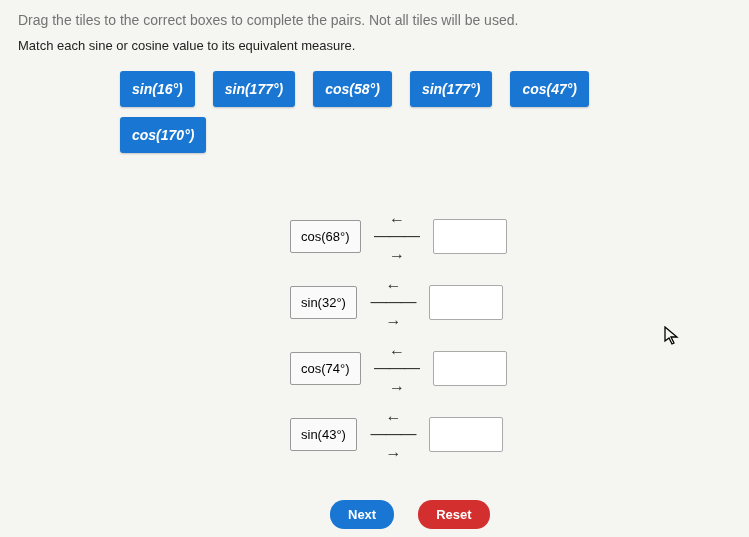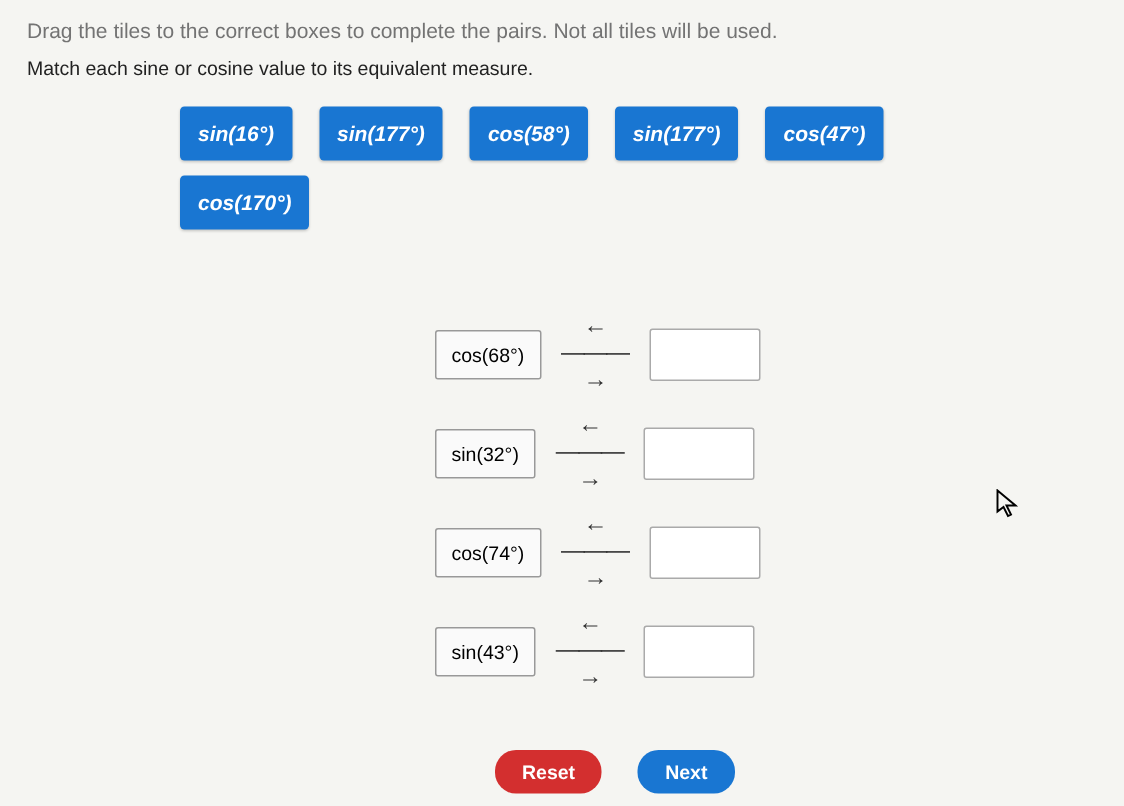--- a/index.html
+++ b/index.html
@@ -143,21 +143,21 @@
     <div class="drop-box"></div>
   </div>
   <div class="pair-row">
     <div class="fixed-box">sin(43°)</div>
     <div class="arrow">←———→</div>
     <div class="drop-box"></div>
   </div>
 </div>
 
 <div class="buttons-container">
+  <button class="btn btn-next">Next</button>
   <button class="btn btn-reset">Reset</button>
-  <button class="btn btn-next">Next</button>
 </div>
 
 <div class="cursor">
   <svg width="16" height="20" viewBox="0 0 16 20">
     <path d="M1 1 L1 15 L5 12 L8 18 L10 17 L7 11 L13 11 Z" fill="none" stroke="#000" stroke-width="1.3"></path>
   </svg>
 </div>
 
 </body></html>

